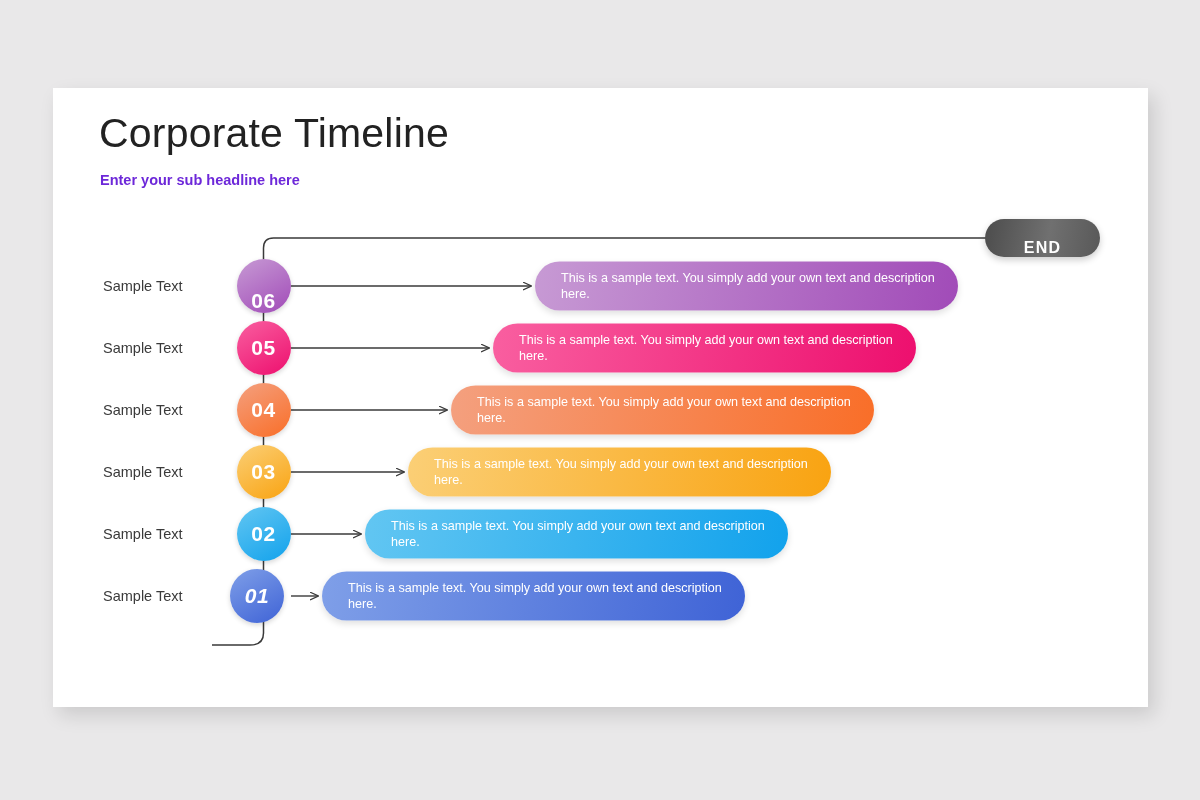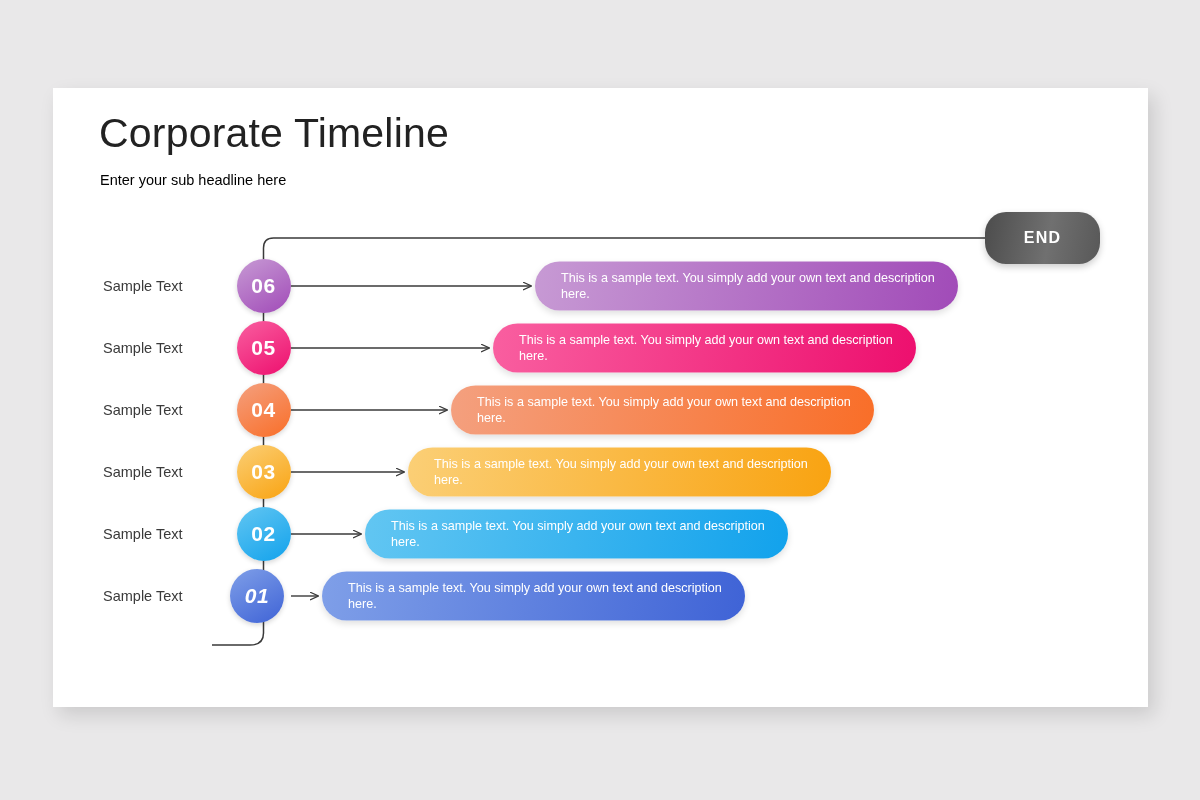--- a/index.html
+++ b/index.html
@@ -37,22 +37,22 @@
     font-weight: 300;
     color: #222222;
     letter-spacing: 0.2px;
     white-space: nowrap;
   }
   #subtitle {
     position: absolute;
     left: 47px;
     top: 84px;
     font-size: 14.5px;
-    font-weight: 400;
-    color: #000000;
+    font-weight: 700;
+    color: #6d28d9;
     white-space: nowrap;
   }
   
   #wires {
     position: absolute;
     left: 0;
     top: 0;
     width: 1095px;
     height: 619px;
     overflow: visible;
@@ -99,25 +99,25 @@
     color: #ffffff;
     font-size: 12.6px;
     line-height: 15.5px;
     padding-left: 26px;
     padding-right: 18px;
     font-weight: 400;
   }
   
   .cap {
     position: absolute;
-    height: 52px;
+    height: 38px;
     border-radius: 21px;
     background: linear-gradient(100deg, #4c4c4c 0%, #707070 55%, #585858 100%);
     display: flex;
-    align-items: center;
+    align-items: flex-end;
     justify-content: center;
     box-shadow: 0 3px 7px rgba(0,0,0,0.2);
     transform: translateY(-50%);
   }
   .cap-text {
     color: #ffffff;
     font-size: 16px;
     font-weight: 700;
     letter-spacing: 1.2px;
   }
@@ -154,21 +154,21 @@
 
     <div class="cap" style="left:932px; top:150px; width:115px;">
       <span class="cap-text">END</span>
     </div>
 
 
     <div class="row-label" style="top:198px;">Sample Text</div>
     <div class="pill" style="left:482px; top:198px; width:423px; background:linear-gradient(100deg,#c79ad4 0%,#a14bb8 100%);">
       <span class="pill-text">This is a sample text. You simply add your own text and description here.</span>
     </div>
-    <div class="node" style="left:210.5px; top:198px; background:linear-gradient(150deg,#c79ad4 0%,#a14bb8 100%);">
+    <div class="node" style="left:210.5px; top:198px; background:linear-gradient(150deg,#c79ad4 0%,#a14bb8 100%);align-items:flex-end;">
       <span class="node-num">06</span>
     </div>
 
     <div class="row-label" style="top:260px;">Sample Text</div>
     <div class="pill" style="left:440px; top:260px; width:423px; background:linear-gradient(100deg,#f95fa0 0%,#ed0f6e 100%);">
       <span class="pill-text">This is a sample text. You simply add your own text and description here.</span>
     </div>
     <div class="node" style="left:210.5px; top:260px; background:linear-gradient(150deg,#f95fa0 0%,#ed0f6e 100%);">
       <span class="node-num">05</span>
     </div>

